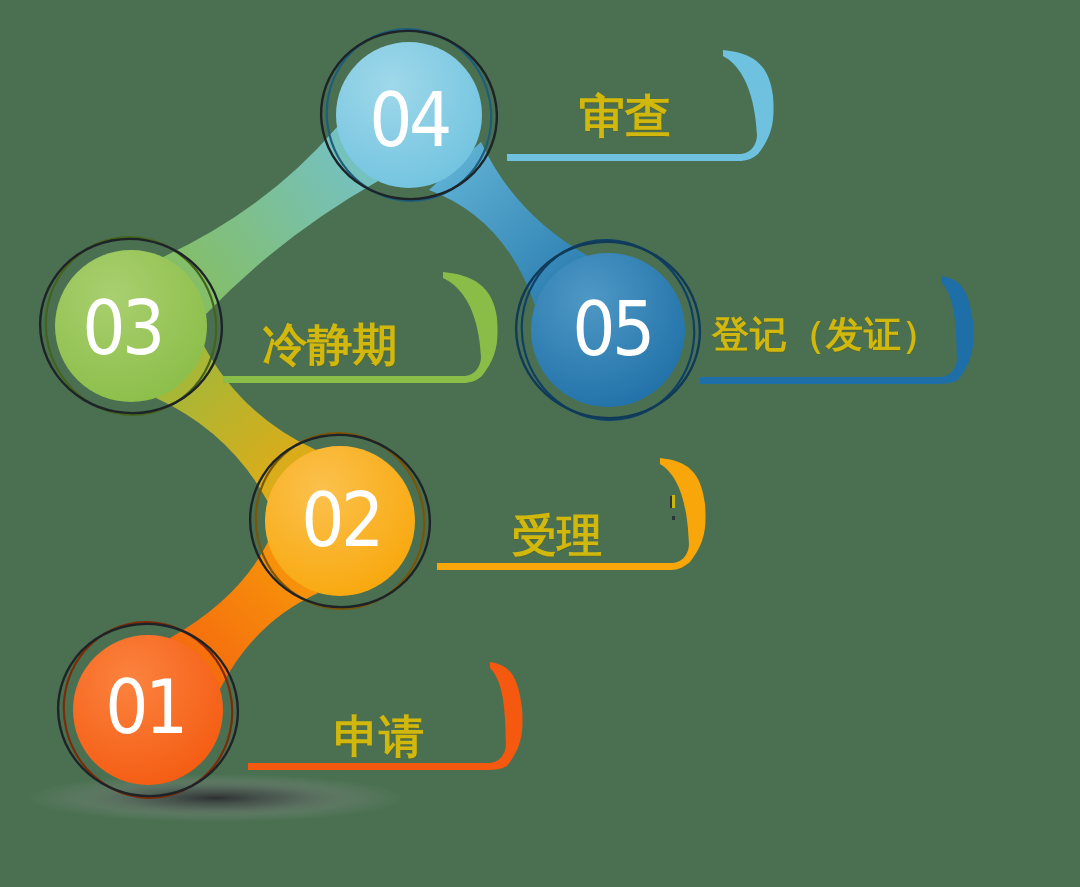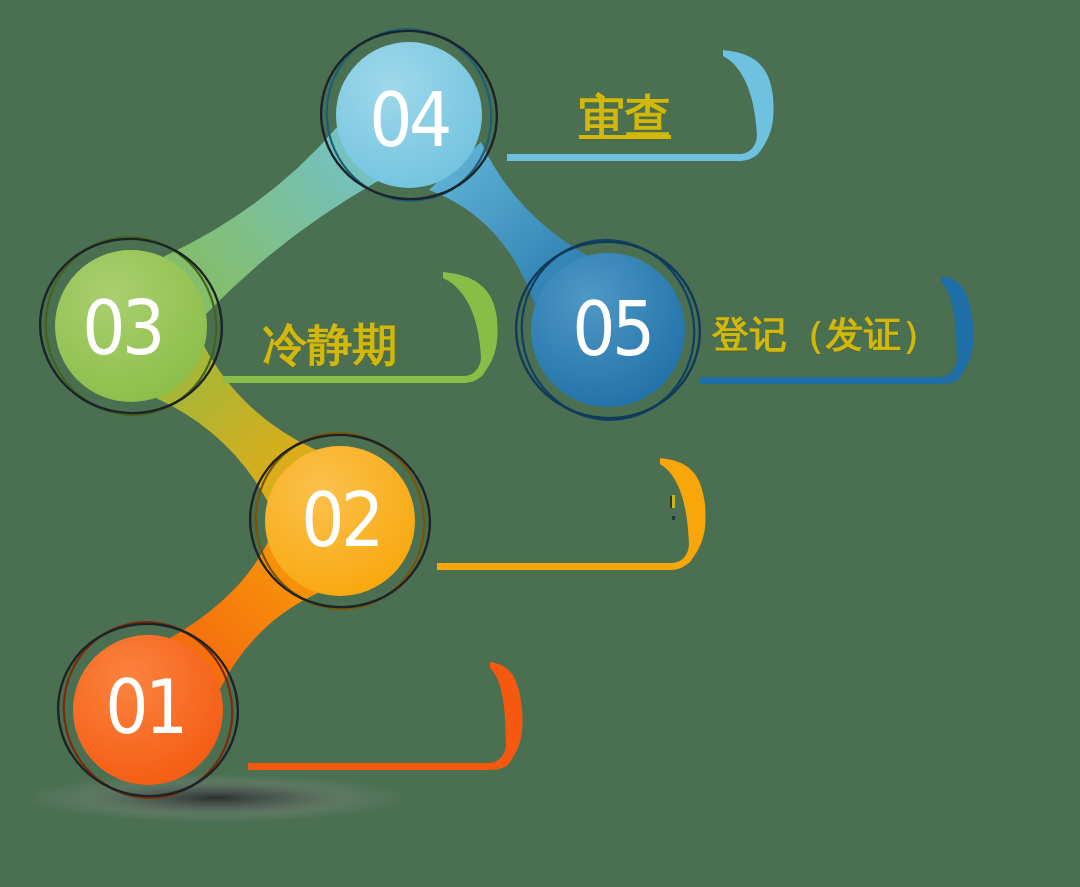--- a/index.html
+++ b/index.html
@@ -18,21 +18,21 @@
     font-weight:400;
     letter-spacing:-4px;
     transform:translate(-50%,-52%) scaleX(.92);
   }
   .lbl{
     color:#D2B80C;
     font-weight:700;
     transform:translate(-50%,-50%);
     text-shadow:0 1px 0 rgba(105,90,0,.40);
   }
-  .lbl.s46{font-size:46px;text-decoration:underline;}
+  .lbl.s46{font-size:46px;}
   .lbl.s45{font-size:45px;margin-top:16px;}
   .lbl.s40{font-size:37px;letter-spacing:1px;}
 </style>
 </head>
 <body>
 
 <div class="stage">
 
   <svg width="1080" height="887" viewBox="0 0 1080 887">
     <defs>
@@ -134,17 +134,19 @@
       <ellipse cx="608" cy="330" rx="92" ry="88" stroke="#113a58" stroke-width="2.4" transform="rotate(10 608 330)"></ellipse>
     </g>
   </svg>
 
   <div class="txt num" style="left:145px;top:708px;">01</div>
   <div class="txt num" style="left:341px;top:521px;">02</div>
   <div class="txt num" style="left:122px;top:329px;">03</div>
   <div class="txt num" style="left:409px;top:121px;">04</div>
   <div class="txt num" style="left:612px;top:330px;">05</div>
 
+  <div class="txt lbl s45" style="left:379px;top:720px;">申请</div>
+  <div class="txt lbl s45" style="left:557px;top:519px;">受理</div>
   <div class="txt lbl s45" style="left:330px;top:328px;">冷静期</div>
   <div class="txt lbl s46" style="left:625px;top:116px;">审查</div>
   <div class="txt lbl s40" style="left:826px;top:334px;">登记（发证）</div>
 
 </div>
 
 </body></html>

